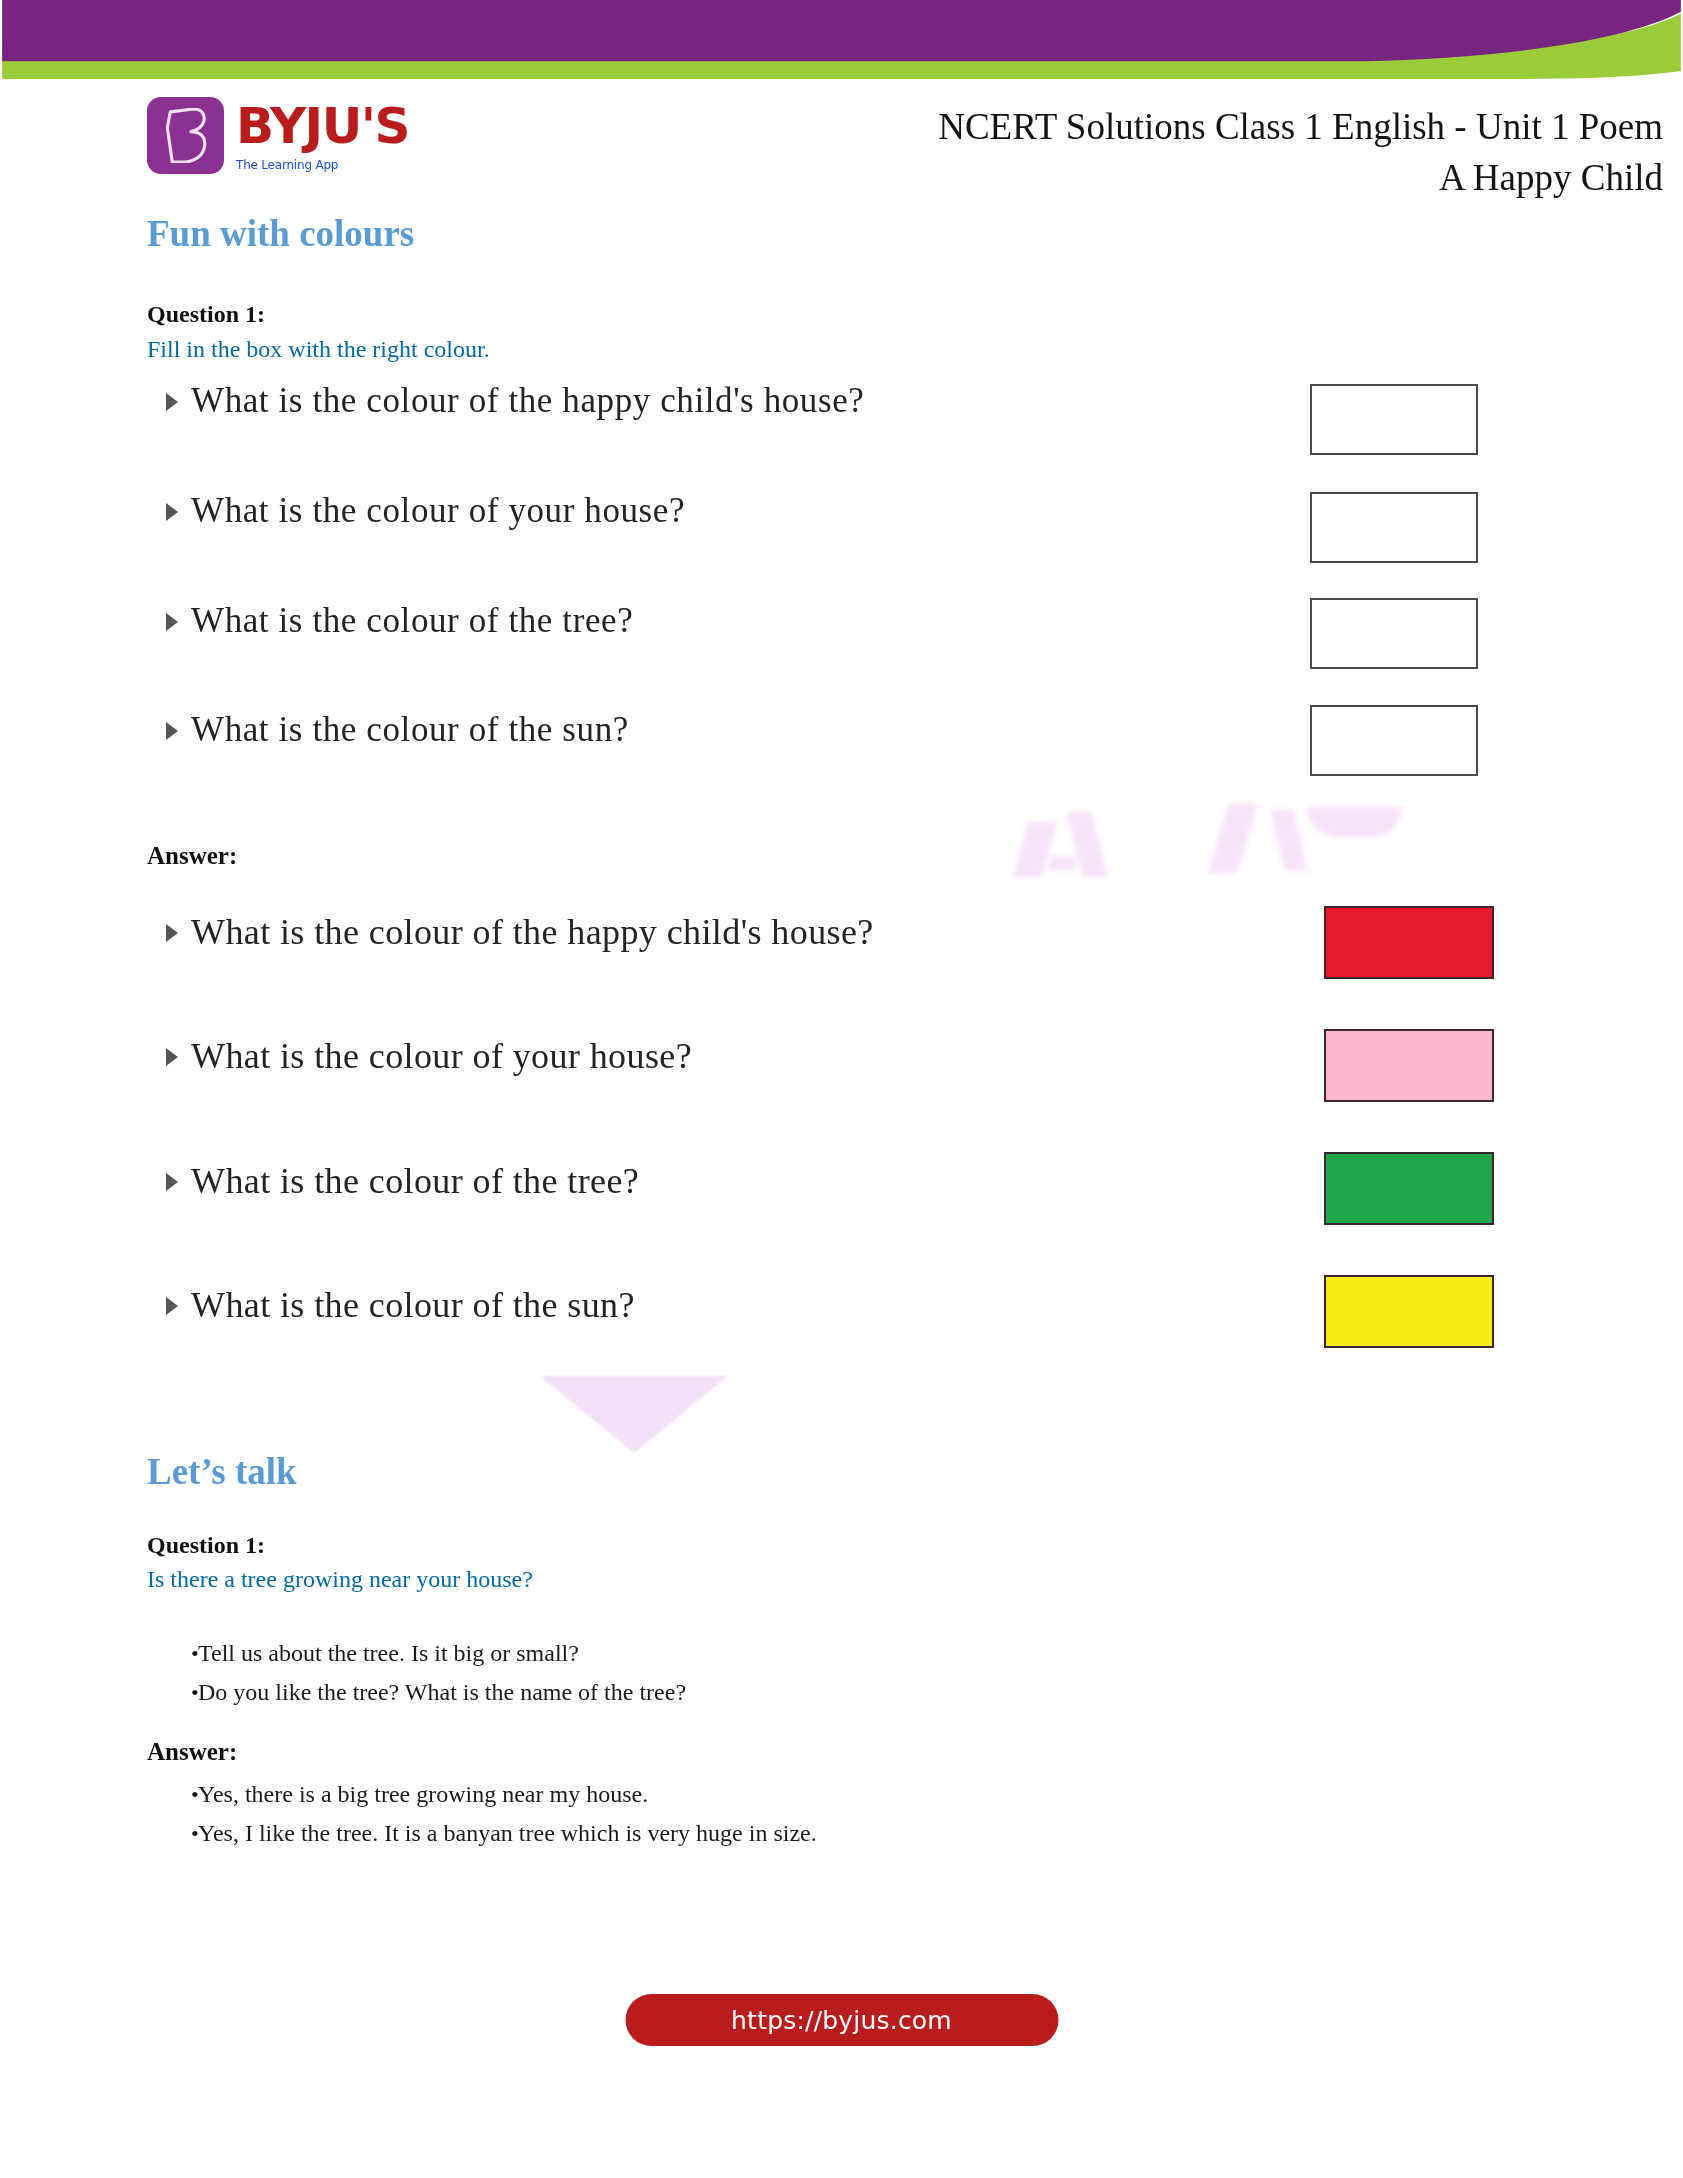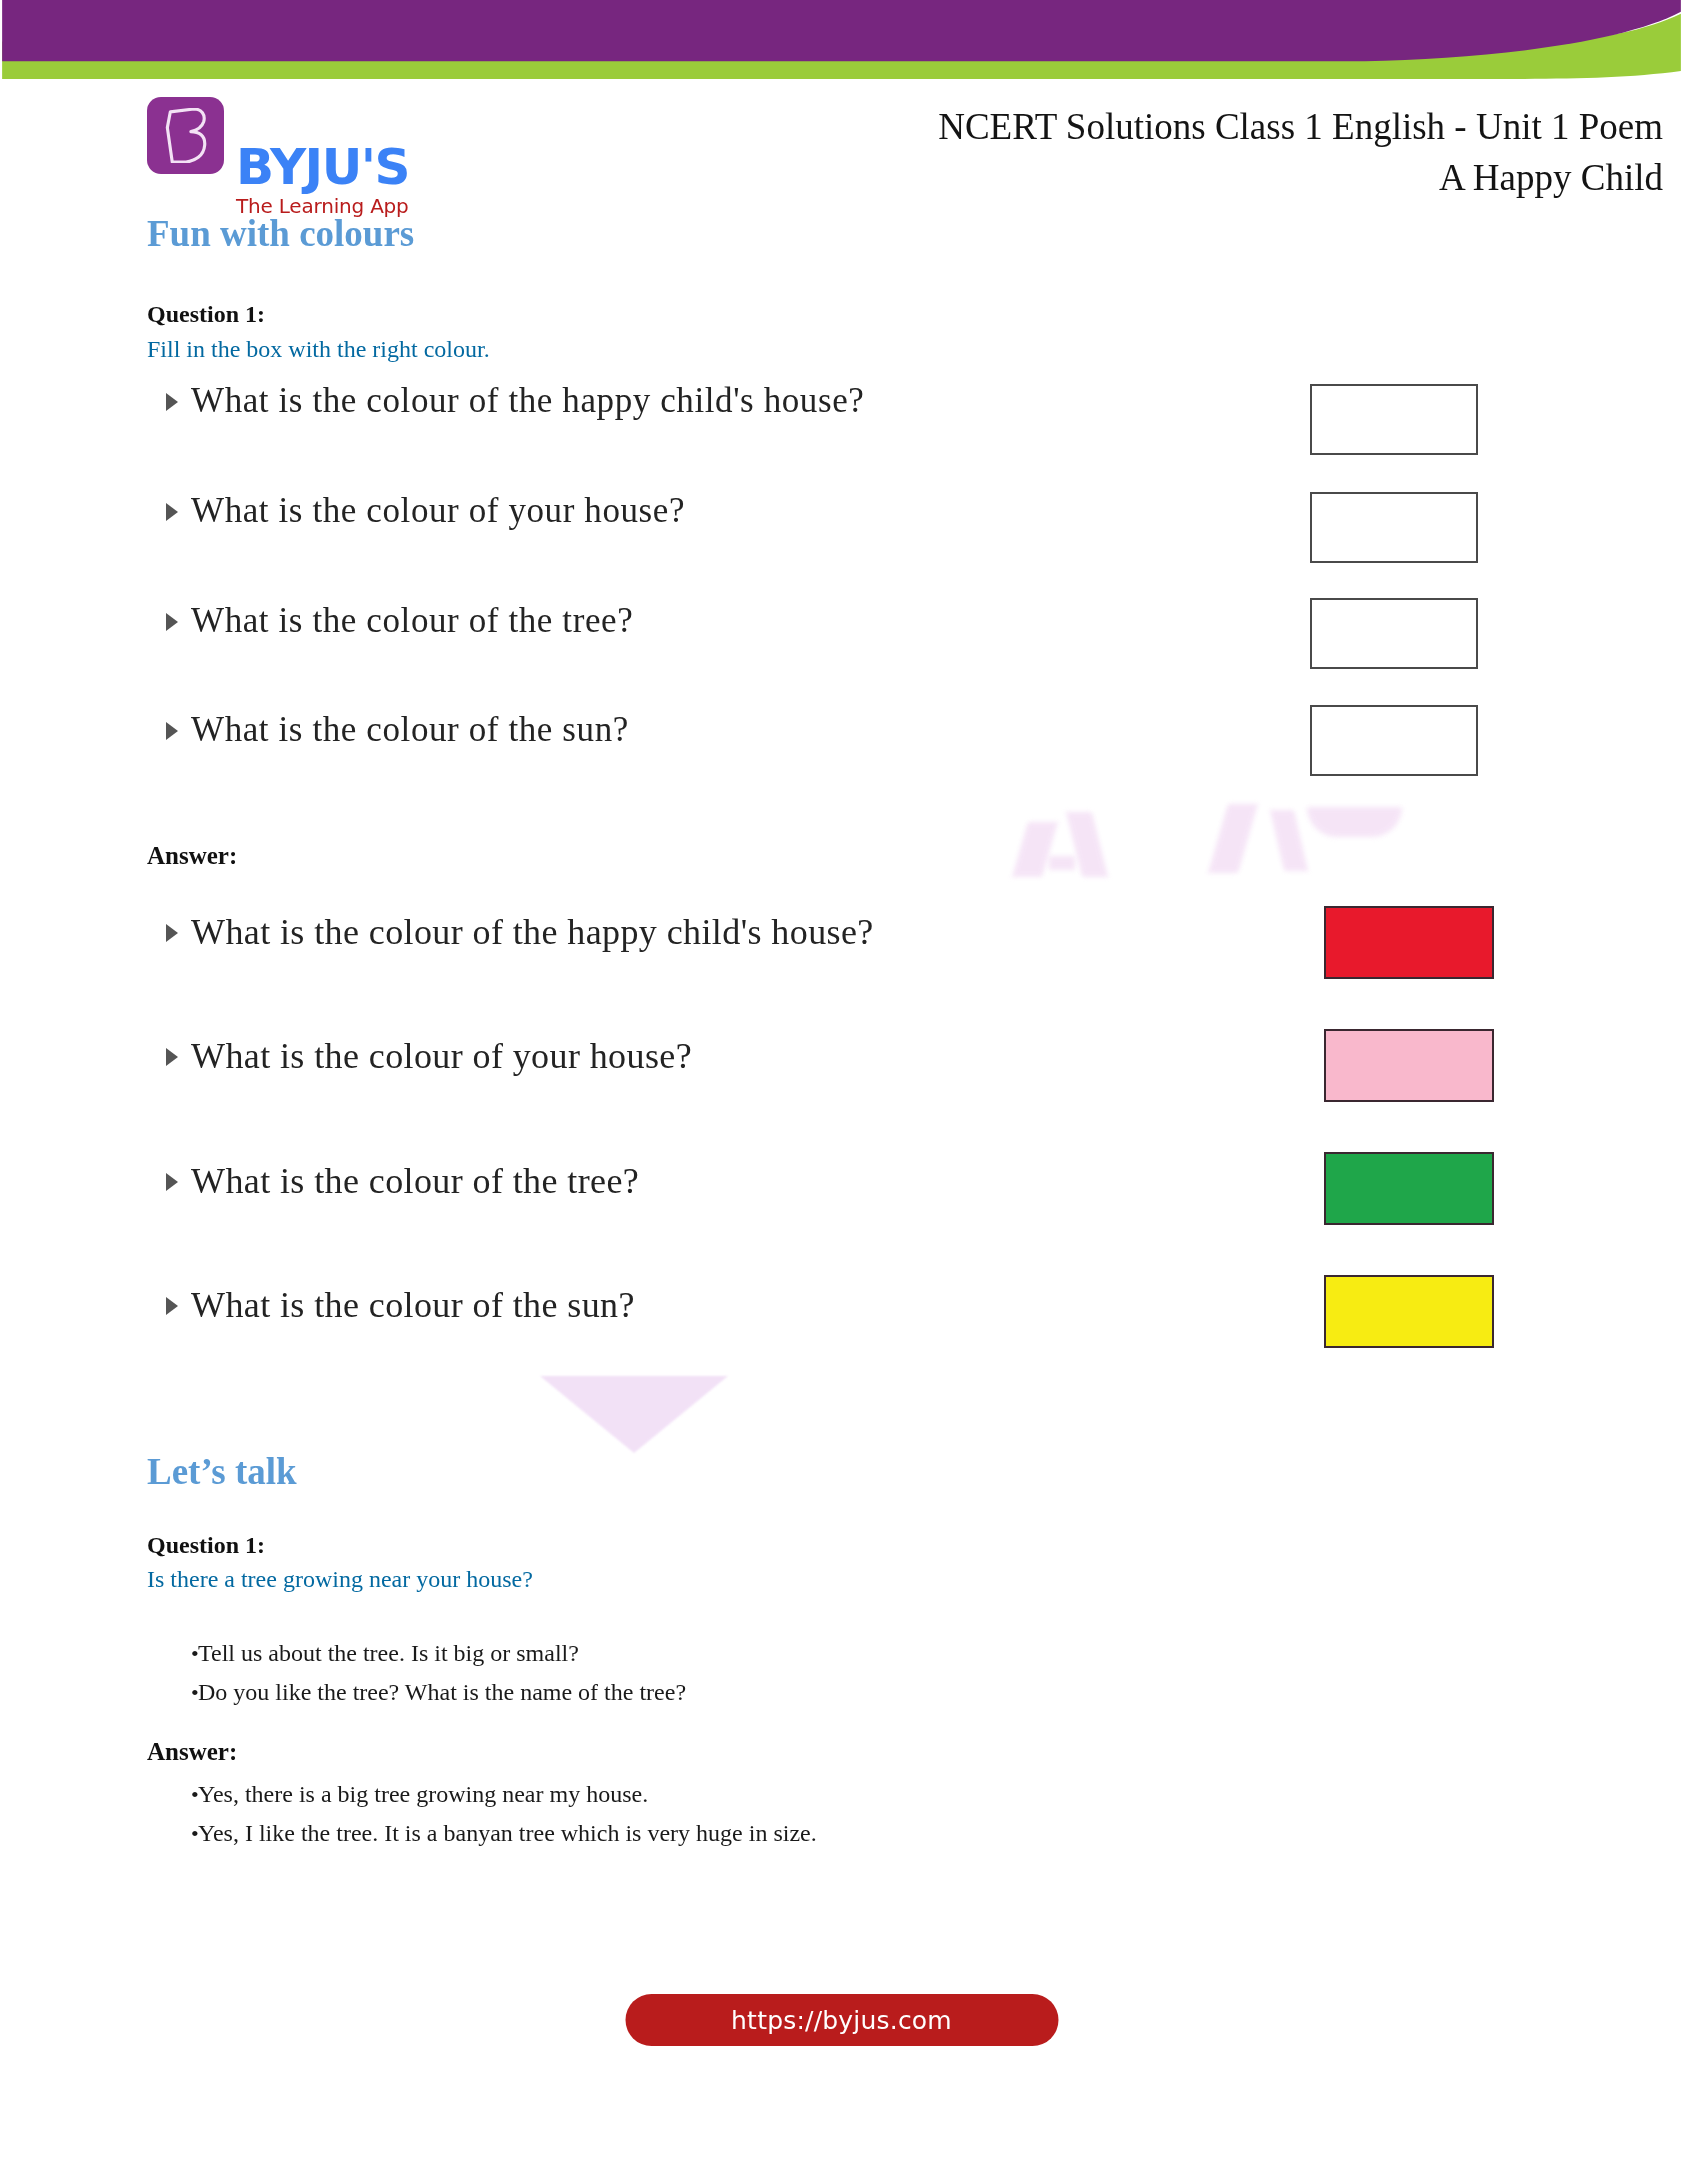--- a/index.html
+++ b/index.html
@@ -83,28 +83,27 @@
     position: absolute;
     left: 17px; top: 11px;
     width: 44px; height: 55px;
   }
   .logo-text { margin-left: 12px; padding-top: 5px; }
   .logo-word {
     font-family: "DejaVu Sans", sans-serif;
     font-weight: bold;
     font-size: 50px;
     letter-spacing: -1.5px;
-    color: #3b82f6;
+    color: #b91c1c;
     line-height: 48px;
-    margin-top: 41px;
   }
   .logo-tag {
     font-family: "DejaVu Sans", sans-serif;
-    font-size: 20px;
-    color: #b91c1c;
+    font-size: 12px;
+    color: #1d4ed8;
     line-height: 26px;
     margin-top: 2px;
     letter-spacing: -0.2px;
   }
 
   
   .doc-title {
     position: absolute;
     right: 20px;
     top: 101px;

